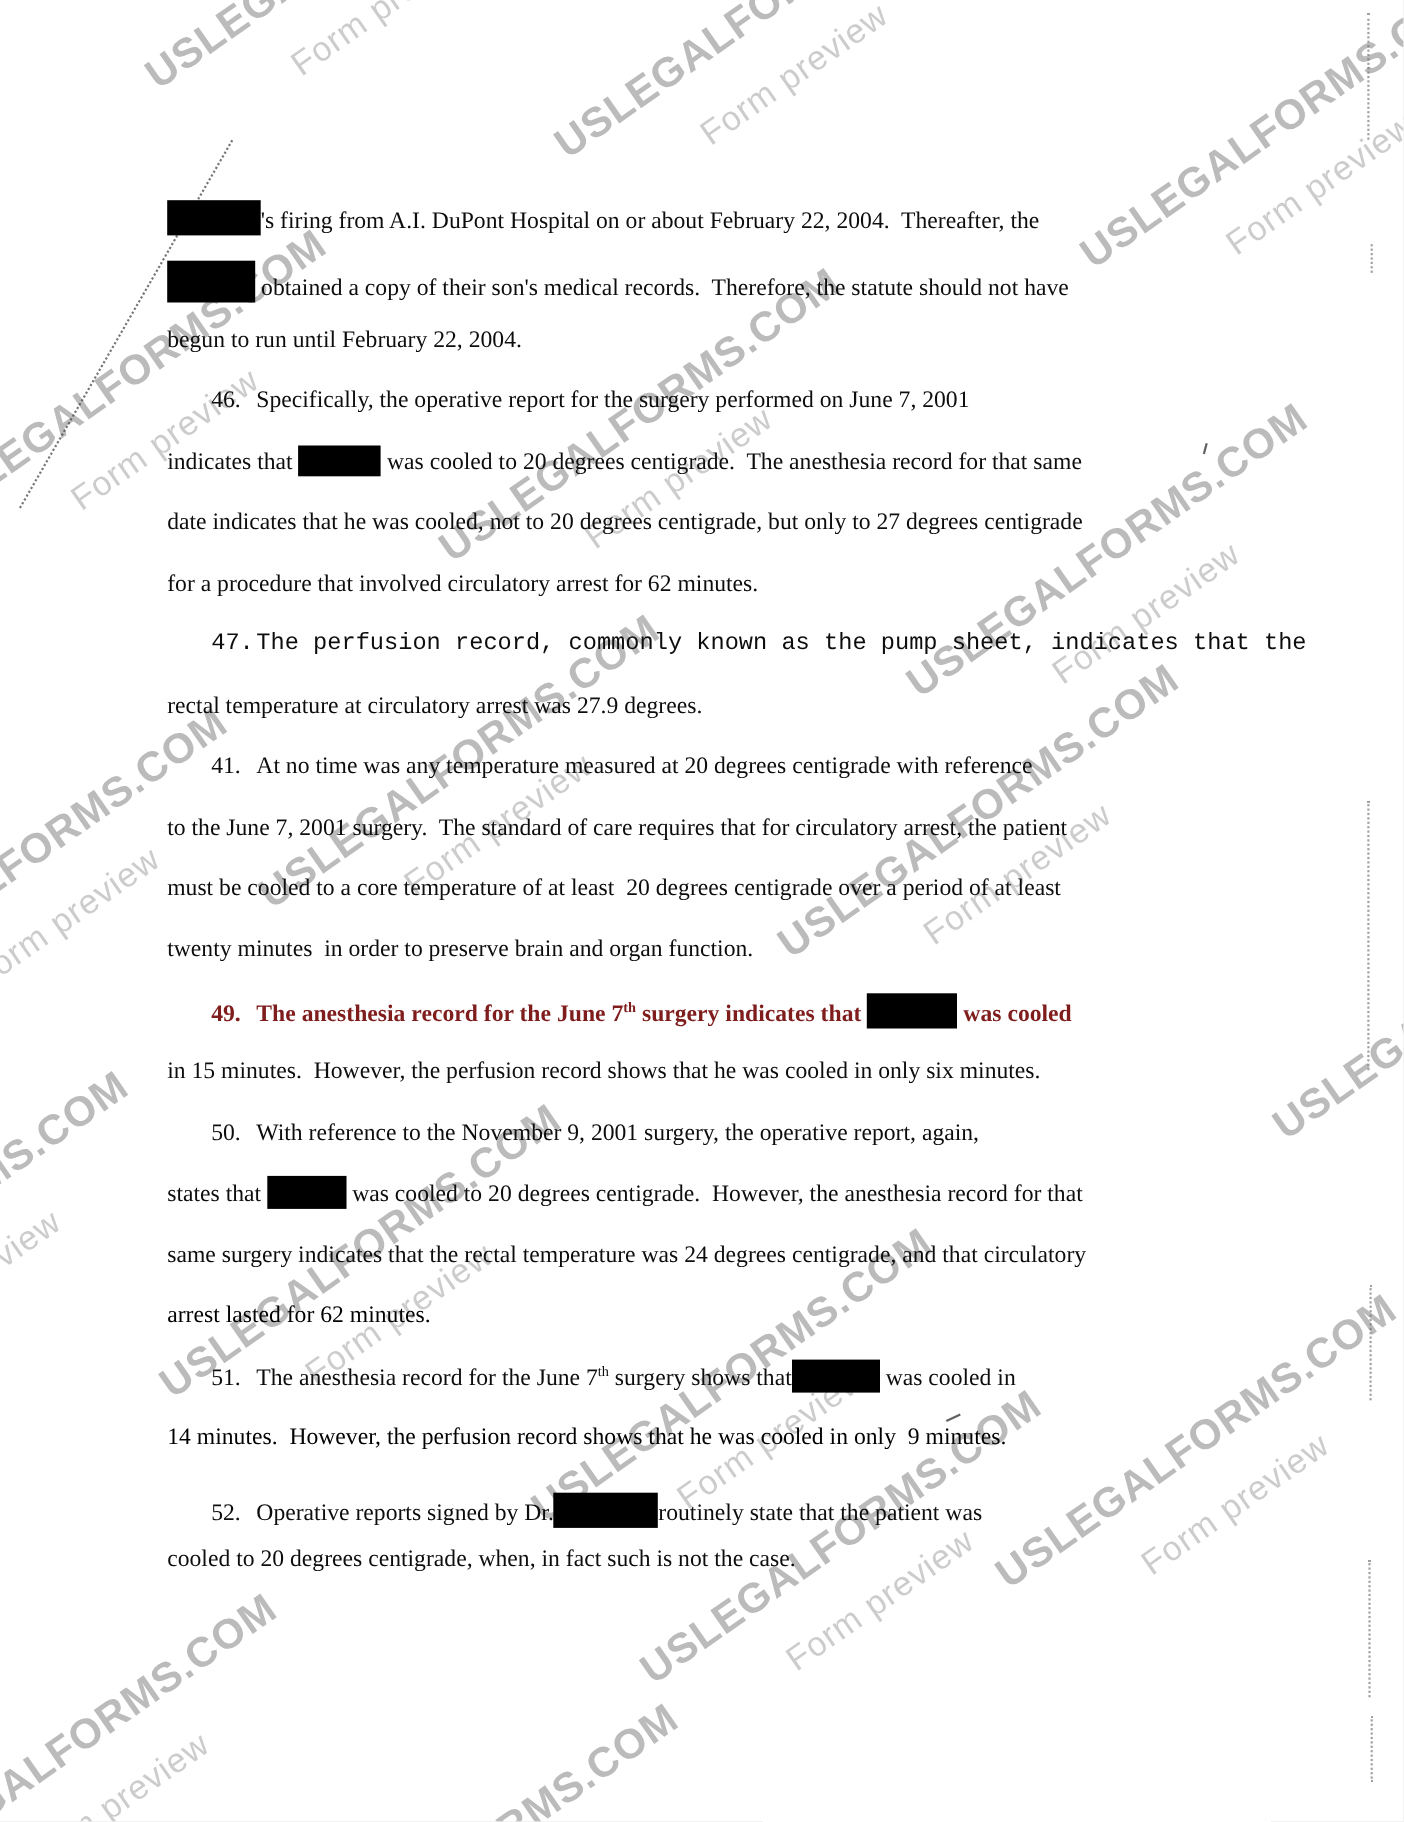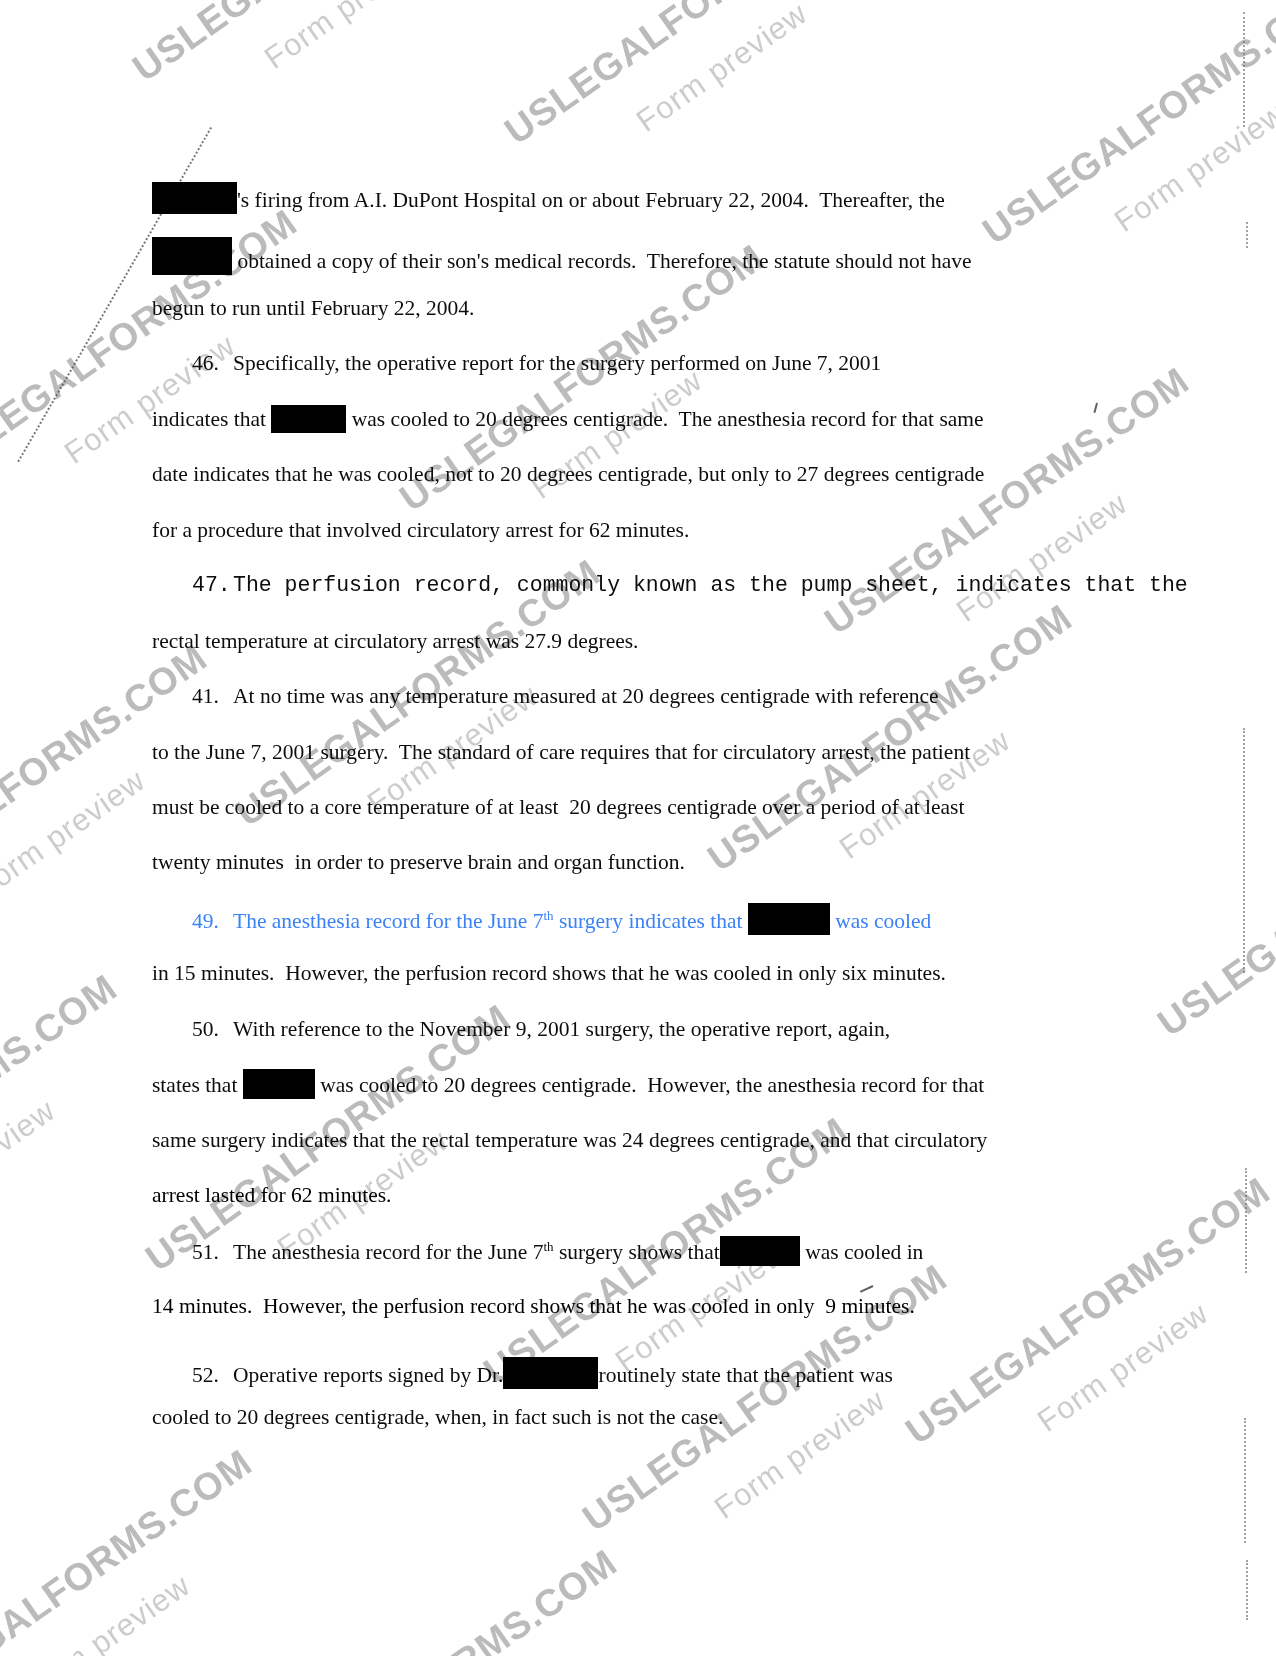--- a/index.html
+++ b/index.html
@@ -171,21 +171,21 @@
       <div class="line" style="top: 348px; color: rgb(13, 13, 13);"><span class="para-num">46.</span><span>Specifically, the operative report for the surgery performed on June 7, 2001</span></div>
       <div class="line" style="top: 404px; color: rgb(13, 13, 13);"><span>indicates that </span><span class="redact" style="width: 75px; height: 28px;"></span><span> was cooled to 20 degrees centigrade.  The anesthesia record for that same</span></div>
       <div class="line" style="top: 459px; color: rgb(13, 13, 13);"><span>date indicates that he was cooled, not to 20 degrees centigrade, but only to 27 degrees centigrade</span></div>
       <div class="line" style="top: 515px; color: rgb(13, 13, 13);"><span>for a procedure that involved circulatory arrest for 62 minutes.</span></div>
       <div class="line" style="top: 570px; color: rgb(13, 13, 13); font-family: Liberation Mono, monospace;"><span class="para-num">47.</span><span>The perfusion record, commonly known as the pump sheet, indicates that the</span></div>
       <div class="line" style="top: 626px; color: rgb(13, 13, 13);"><span>rectal temperature at circulatory arrest was 27.9 degrees.</span></div>
       <div class="line" style="top: 681px; color: rgb(13, 13, 13);"><span class="para-num">41.</span><span>At no time was any temperature measured at 20 degrees centigrade with reference</span></div>
       <div class="line" style="top: 737px; color: rgb(13, 13, 13);"><span>to the June 7, 2001 surgery.  The standard of care requires that for circulatory arrest, the patient</span></div>
       <div class="line" style="top: 792px; color: rgb(13, 13, 13);"><span>must be cooled to a core temperature of at least  20 degrees centigrade over a period of at least</span></div>
       <div class="line" style="top: 847px; color: rgb(13, 13, 13);"><span>twenty minutes  in order to preserve brain and organ function.</span></div>
-      <div class="line" style="top: 903px; color: #3b82f6;"><span class="para-num">49.</span><span>The anesthesia record for the June 7</span><span class="sup">th</span><span> surgery indicates that </span><span class="redact" style="width: 82px; height: 32px;"></span><span> was cooled</span></div>
+      <div class="line" style="top: 903px; color: #7f1d1d; font-weight: bold;"><span class="para-num">49.</span><span>The anesthesia record for the June 7</span><span class="sup">th</span><span> surgery indicates that </span><span class="redact" style="width: 82px; height: 32px;"></span><span> was cooled</span></div>
       <div class="line" style="top: 958px; color: rgb(13, 13, 13);"><span>in 15 minutes.  However, the perfusion record shows that he was cooled in only six minutes.</span></div>
       <div class="line" style="top: 1014px; color: rgb(13, 13, 13);"><span class="para-num">50.</span><span>With reference to the November 9, 2001 surgery, the operative report, again,</span></div>
       <div class="line" style="top: 1069px; color: rgb(13, 13, 13);"><span>states that </span><span class="redact" style="width: 72px; height: 30px;"></span><span> was cooled to 20 degrees centigrade.  However, the anesthesia record for that</span></div>
       <div class="line" style="top: 1125px; color: rgb(13, 13, 13);"><span>same surgery indicates that the rectal temperature was 24 degrees centigrade, and that circulatory</span></div>
       <div class="line" style="top: 1180px; color: #000000;"><span>arrest lasted for 62 minutes.</span></div>
       <div class="line" style="top: 1236px; color: rgb(13, 13, 13);"><span class="para-num">51.</span><span>The anesthesia record for the June 7</span><span class="sup">th</span><span> surgery shows that</span><span class="redact" style="width: 80px; height: 30px;"></span><span> was cooled in</span></div>
       <div class="line" style="top: 1291px; color: #000000;"><span>14 minutes.  However, the perfusion record shows that he was cooled in only  9 minutes.</span></div>
       <div class="line" style="top: 1346px; color: rgb(13, 13, 13); margin-top: 11px;"><span class="para-num">52.</span><span>Operative reports signed by Dr.</span><span class="redact" style="width: 95px; height: 32px;"></span><span>routinely state that the patient was</span></div>
       <div class="line" style="top: 1402px; color: rgb(13, 13, 13);"><span>cooled to 20 degrees centigrade, when, in fact such is not the case.</span></div>
     </div>

